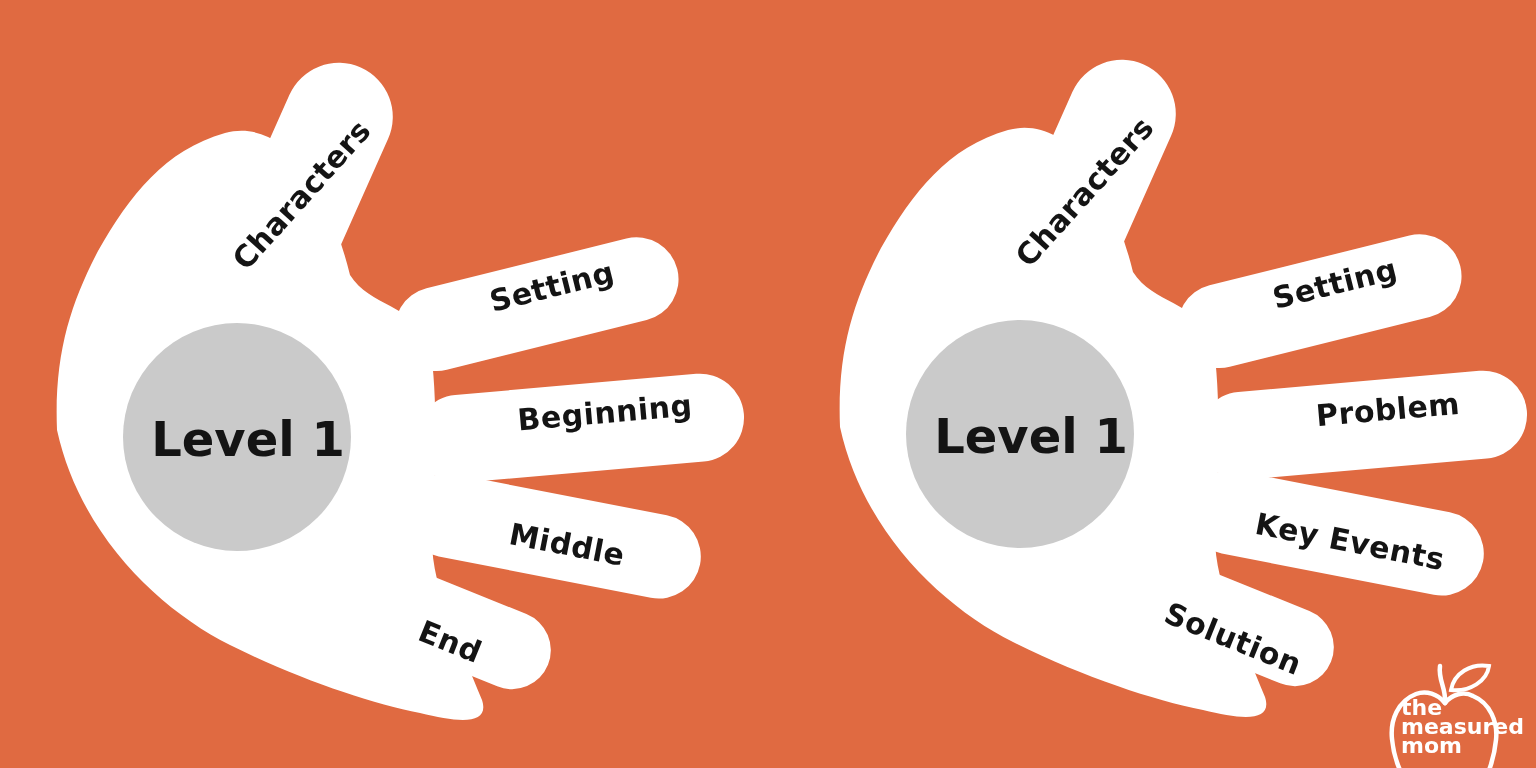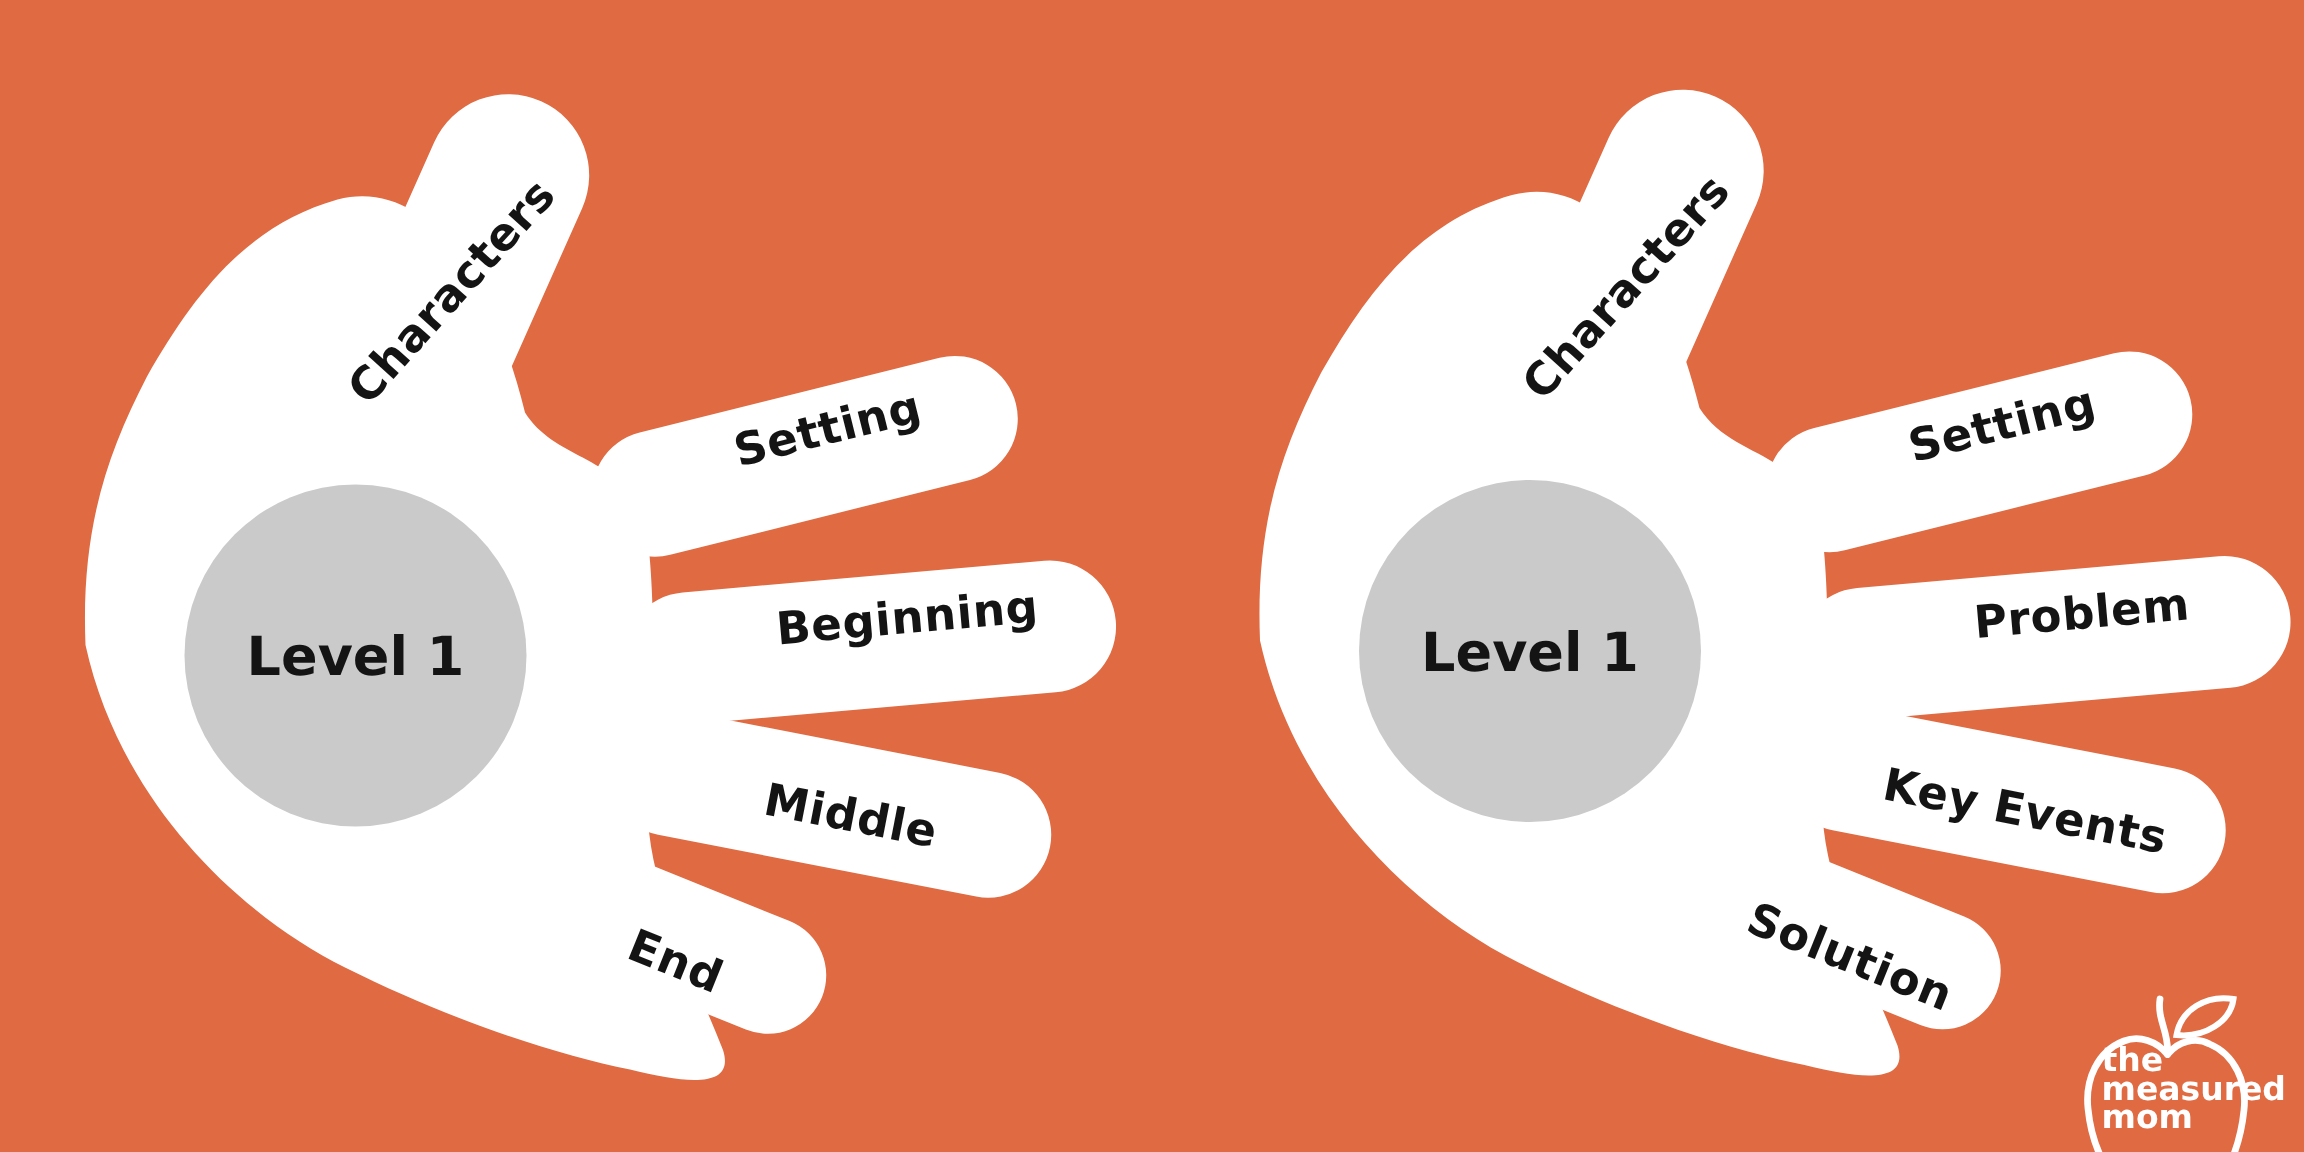--- a/index.html
+++ b/index.html
@@ -49,21 +49,21 @@
   }
   .lbl-f3{
     left:527px;top:490px;font-size:30px;
     transform:translate(-50%,-50%) rotate(11deg);
   }
   .lbl-f4{
     left:410px;top:587px;font-size:30px;
     transform:translate(-50%,-50%) rotate(22deg);
   }
   .lbl-level{
-    left:197px;top:384px;font-size:36px;letter-spacing:0;
+    left:208px;top:384px;font-size:48px;letter-spacing:0;
     transform:translate(-50%,-50%);
   }
   .logo{
     position:absolute;left:1388px;top:636px;width:148px;height:132px;
     color:var(--logo);
   }
   .logo svg{position:absolute;left:0;top:0;}
   .logo-text{
     position:absolute;left:13px;top:62px;
     font-weight:700;font-size:22px;line-height:19px;

